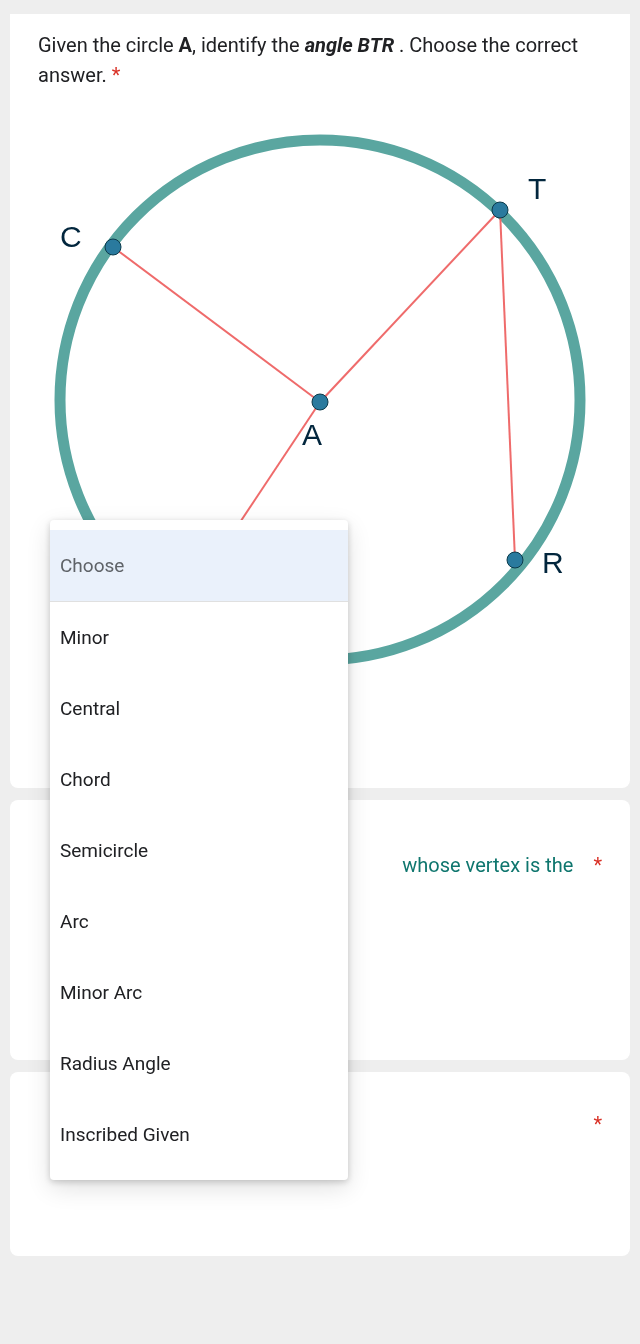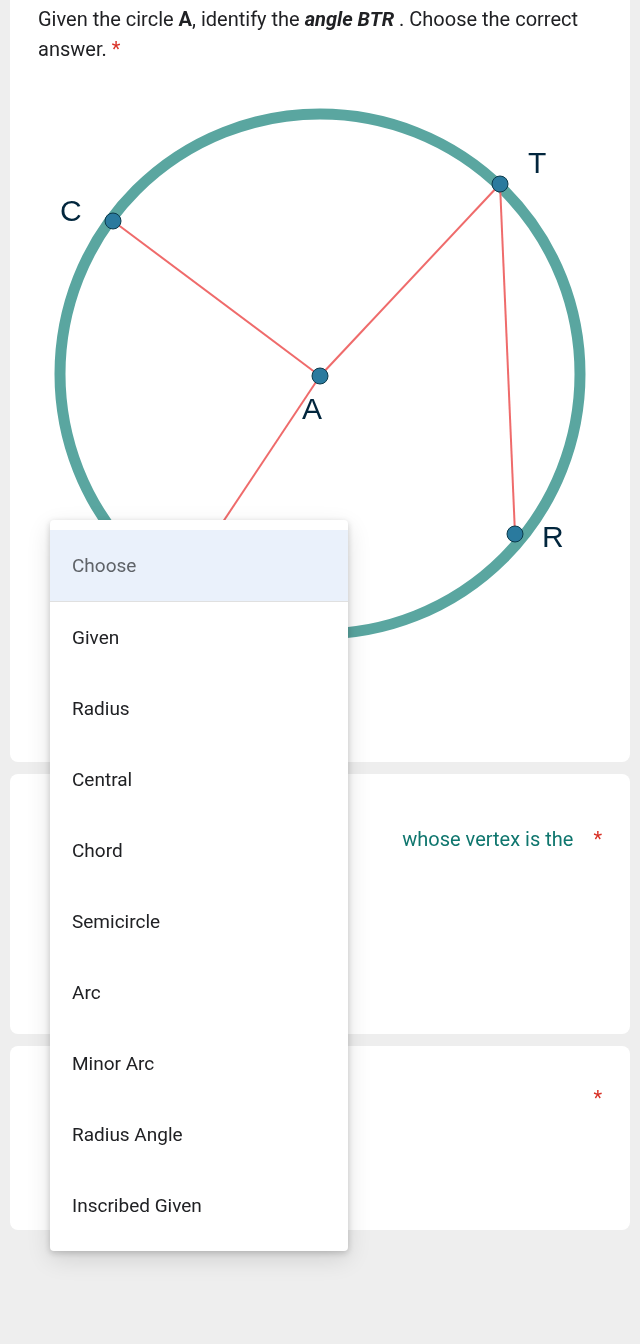--- a/index.html
+++ b/index.html
@@ -10,21 +10,21 @@
     height: 1344px;
     overflow: hidden;
     position: relative;
   }
   .card {
     background: #fff;
     border-radius: 8px;
     padding: 28px 28px 28px 28px;
     margin: 0 10px 12px 10px;
   }
-  .card.first { border-radius: 0 0 8px 8px; margin-top: 0; padding-top: 4px; }
+  .card.first { border-radius: 0 0 8px 8px; margin-top: 14px; padding-top: 16px; }
   .question {
     font-size: 20px;
     color: #202124;
     line-height: 1.5;
     margin-bottom: 8px;
   }
   .question .b { font-weight: 700; }
   .question .bi { font-weight: 700; font-style: italic; }
   .required { color: #d93025; font-size: 20px; }
   .figure-wrap { position: relative; width: 560px; height: 560px; margin: 20px auto 10px auto; }
@@ -37,21 +37,21 @@
     width: 298px;
     background: #fff;
     border-radius: 4px;
     box-shadow: 0 2px 6px rgba(0,0,0,0.18), 0 8px 24px rgba(0,0,0,0.12);
     z-index: 20;
     padding: 10px 0;
   }
   .dd-item {
     font-size: 19px;
     color: #202124;
-    padding: 24px 22px;
+    padding: 24px 10px;
     cursor: pointer;
   }
   .dd-item.selected {
     background: #eaf1fb;
     color: #5f6368;
   }
   .dd-divider {
     height: 1px;
     background: #e0e0e0;
     margin: 0;
@@ -109,22 +109,21 @@
 
 <div class="card third">
   <div class="q-line">
     <span class="required">*</span>
   </div>
 </div>
 
 <div class="dropdown">
   <div class="dd-item selected">Choose</div>
   <div class="dd-divider"></div>
-  <div class="dd-item">Given</div>
-  <div class="dd-item">Radius</div>
+  <div class="dd-item">Minor</div>
   <div class="dd-item">Central</div>
   <div class="dd-item">Chord</div>
   <div class="dd-item">Semicircle</div>
   <div class="dd-item">Arc</div>
   <div class="dd-item">Minor Arc</div>
   <div class="dd-item">Radius Angle</div>
   <div class="dd-item">Inscribed Given</div>
 </div>
 
 </body></html>

